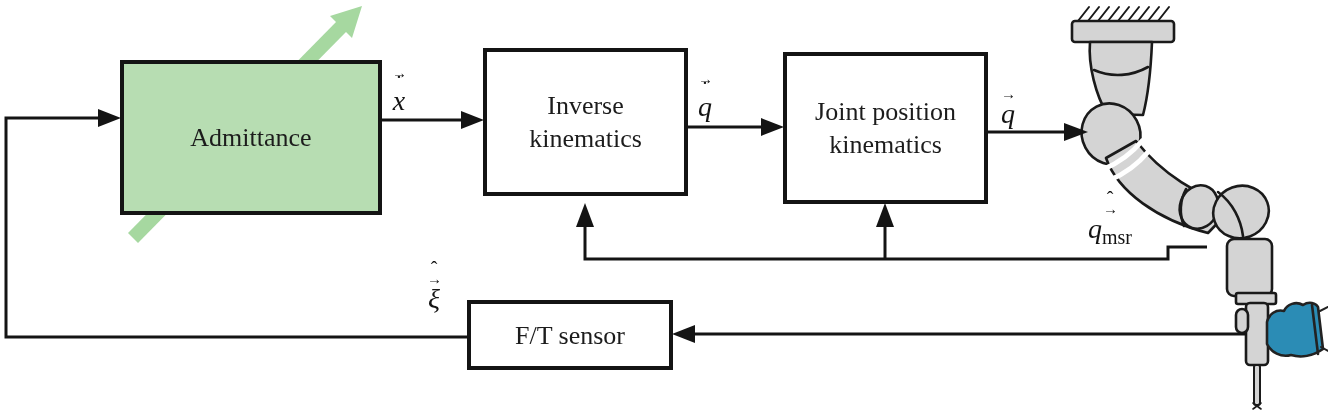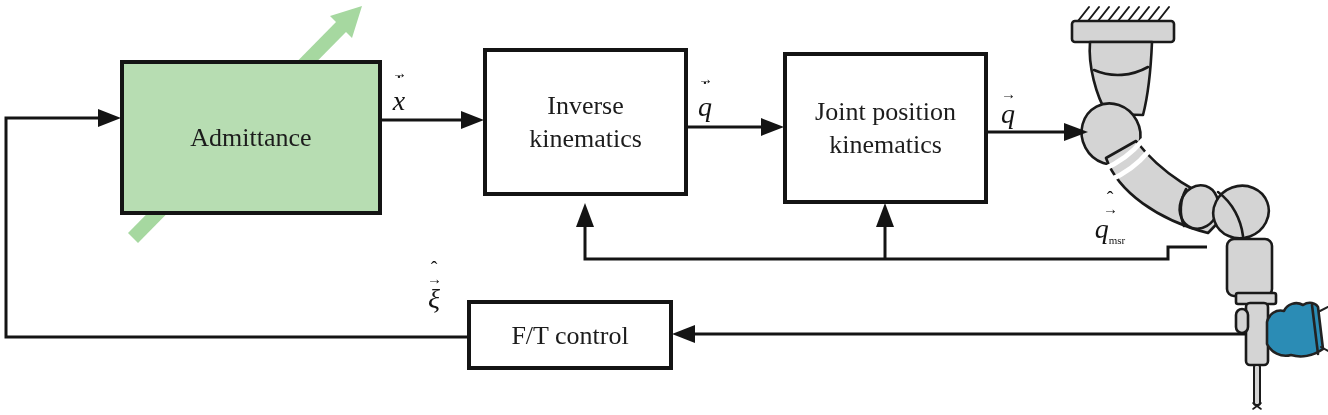--- a/index.html
+++ b/index.html
@@ -16,21 +16,21 @@
   .block.green{background:#b7ddb2;}
   .mlab{
     position:absolute;z-index:3;display:flex;flex-direction:column;align-items:center;
     color:#141414;
   }
   .mlab .hat{font-size:20px;line-height:10px;height:10px;}
   .mlab .arr{font-size:15px;line-height:11px;height:11px;letter-spacing:-1px;}
   .mlab .dot{font-size:22px;line-height:8px;height:8px;}
   .mlab .baserow{display:flex;align-items:baseline;}
   .mlab .base{font-size:28px;font-style:italic;line-height:28px;}
-  .mlab .sub{font-size:11px;font-style:normal;transform:translateY(6px);line-height:16px;text-align:right;}
+  .mlab .sub{font-size:20px;font-style:normal;transform:translateY(6px);line-height:16px;text-align:right;}
 </style>
 </head>
 <body>
 
 <div class="stage">
 
   <svg class="layer" width="1328" height="415" viewBox="0 0 1328 415">
 
     <g>
       <line x1="133" y1="238" x2="342" y2="26" stroke="#a6d8a0" stroke-width="14"></line>
@@ -115,21 +115,21 @@
     <span>Inverse</span>
     <span>kinematics</span>
   </div>
 
   <div class="block" style="left:783px;top:52px;width:205px;height:152px;">
     <span>Joint position</span>
     <span>kinematics</span>
   </div>
 
   <div class="block" style="left:467px;top:300px;width:206px;height:70px;">
-    <span>F/T control</span>
+    <span>F/T sensor</span>
   </div>
 
   <div class="mlab" style="left:381px;top:68px;width:36px;">
     <span class="arr">→</span>
     <span class="dot">˙</span>
     <span class="baserow">
         <span class="base">x</span>
       </span>
   </div>
 

